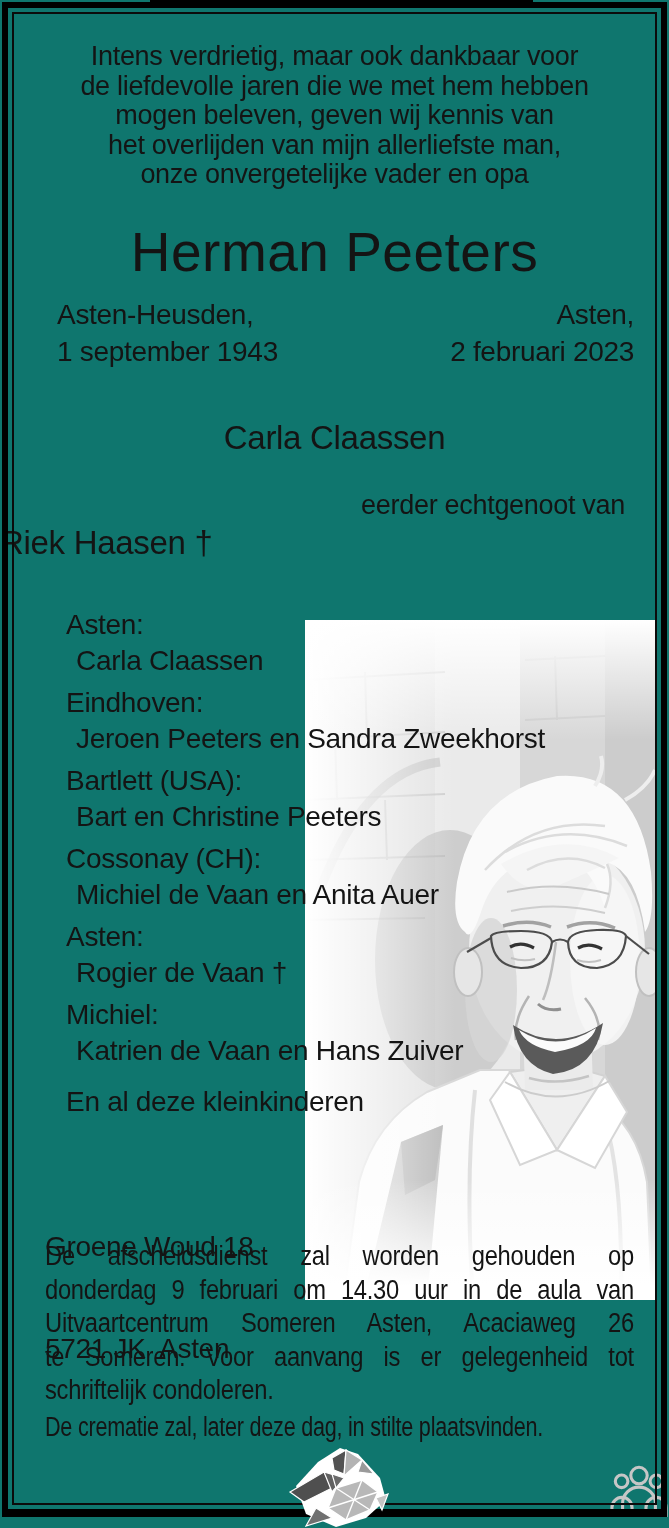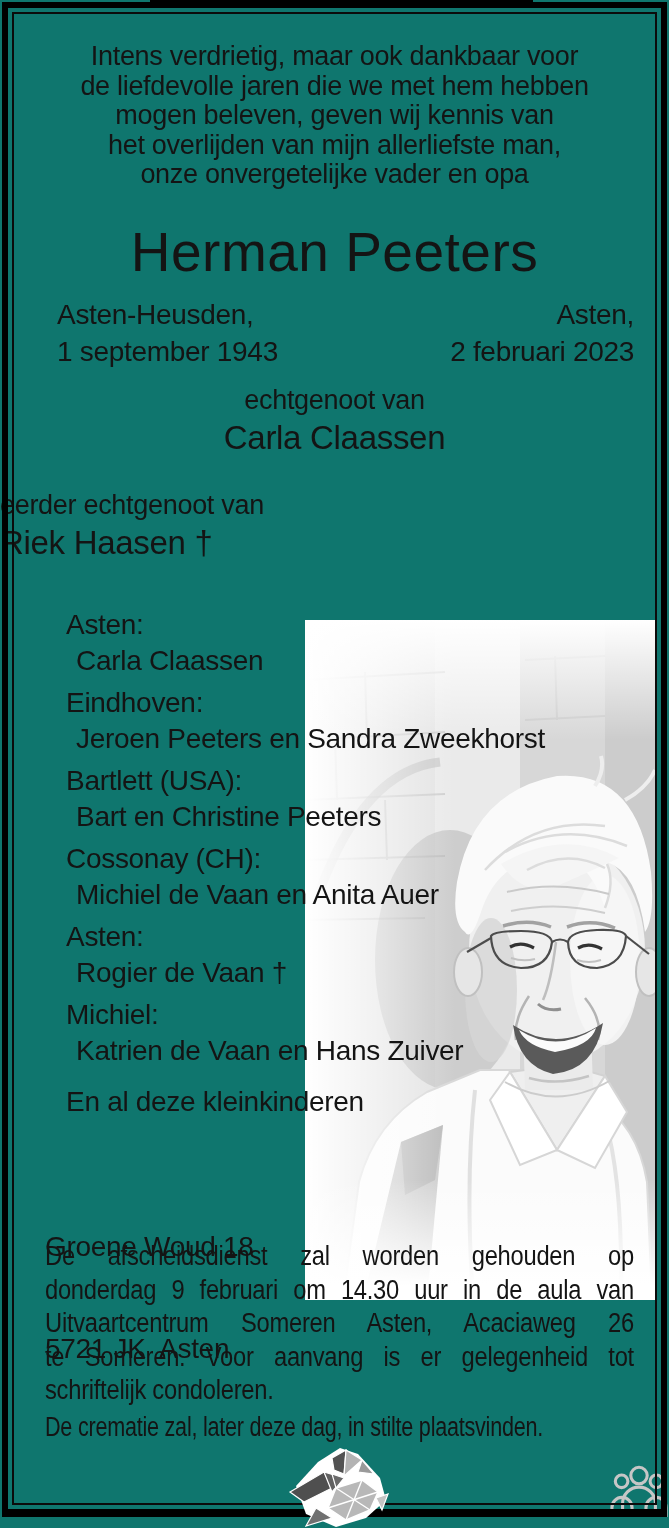--- a/index.html
+++ b/index.html
@@ -23,21 +23,21 @@
   .fade-bottom{left:305px;top:1180px;width:350px;height:120px;
     background:linear-gradient(to top,#ffffff 12%,rgba(255,255,255,0) 100%);}
   
   .txt{position:absolute;z-index:30;letter-spacing:-0.3px;}
   .intro{left:14px;top:42px;width:641px;text-align:center;font-size:27px;line-height:29.5px;}
   .name{left:0;top:220px;width:669px;text-align:center;font-size:55px;letter-spacing:0.5px;}
   .dates-left{left:45px;top:296px;font-size:28px;line-height:37px;margin-left:12px;}
   .dates-right{right:35px;top:296px;font-size:28px;line-height:37px;text-align:right;}
   .rel-label{left:0;top:385px;width:669px;text-align:center;font-size:27px;}
   .rel-name{left:0;top:419px;width:669px;text-align:center;font-size:33px;}
-  .rel-label2{left:0;top:490px;width:625px;text-align:left;font-size:27px;}
+  .rel-label2{left:0;top:490px;width:625px;text-align:right;font-size:27px;}
   .rel-name2{left:0;top:524px;width:669px;text-align:left;font-size:33px;}
   .fam{left:66px;font-size:28px;line-height:33px;}
   .fam .nm{margin-left:10px;margin-top:3px;}
   .grand{left:66px;top:1086px;font-size:28px;}
   .address{left:45px;top:1162px;font-size:28px;line-height:34px;white-space:pre;}
   .service{left:45px;top:1240px;width:670px;font-size:27px;line-height:33.5px;
     transform:scaleX(0.879);transform-origin:0 0;}
   .service .jl{text-align:justify;text-align-last:justify;}
   .service .jl-last{text-align:left;}
   .cremation{left:45px;top:1412px;font-size:27px;white-space:nowrap;
@@ -149,21 +149,20 @@
 
   <div class="txt dates-left">
     <div>Asten-Heusden,</div>
     <div>1 september 1943</div>
   </div>
   <div class="txt dates-right">
     <div>Asten,</div>
     <div>2 februari 2023</div>
   </div>
 
-  <div class="txt rel-label">echtgenoot van</div>
   <div class="txt rel-name">Carla Claassen</div>
   <div class="txt rel-label2">eerder echtgenoot van</div>
   <div class="txt rel-name2">Riek Haasen †</div>
 
   <div class="txt fam" style="top:608px">
     <div>Asten:</div>
     <div class="nm">Carla Claassen</div>
   </div>
   <div class="txt fam" style="top:686px">
     <div>Eindhoven:</div>

